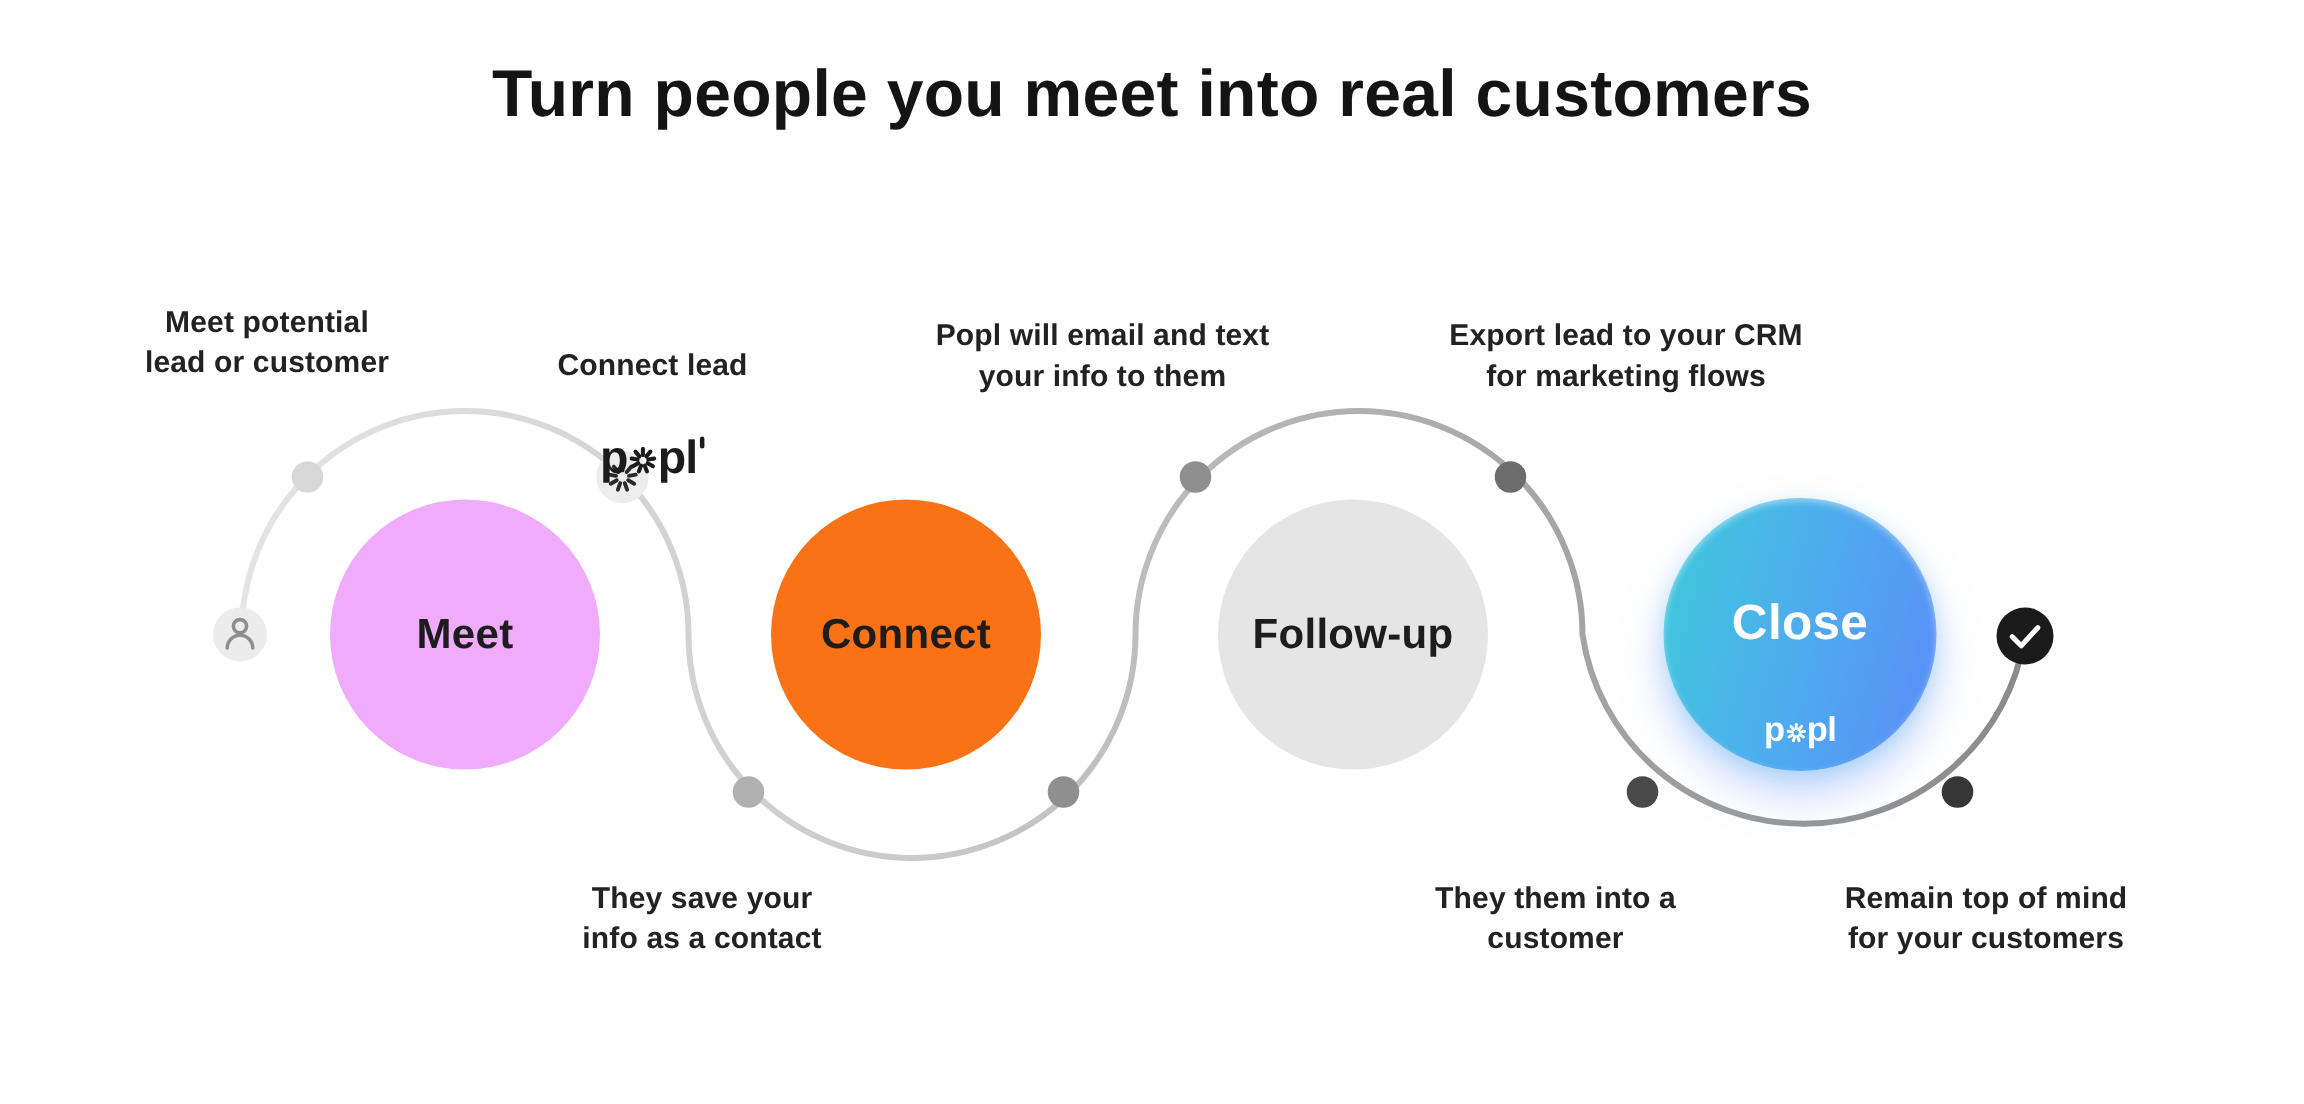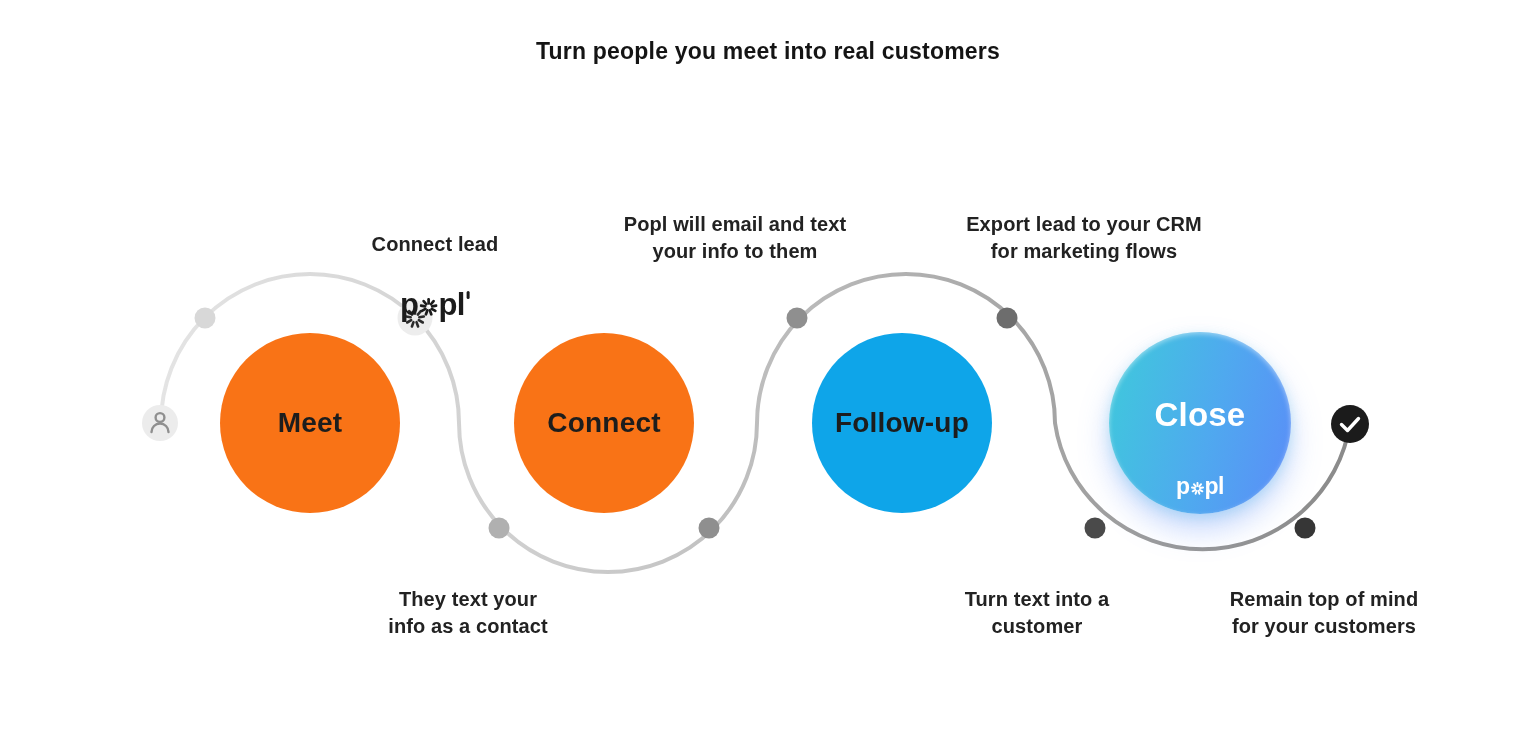--- a/index.html
+++ b/index.html
@@ -2,21 +2,21 @@
 <html><head>
 <meta charset="utf-8">
 <style>
   html,body{margin:0;padding:0;background:#fff;}
   .canvas{
     position:relative;width:1536px;height:736px;background:#ffffff;overflow:hidden;
     font-family:"Liberation Sans","DejaVu Sans",sans-serif;color:#1c1c1c;
   }
   .title{
     position:absolute;top:38px;left:0;width:100%;text-align:center;
-    font-size:23px;font-weight:700;letter-spacing:.2px;color:#141414;
+    font-size:44px;font-weight:700;letter-spacing:.2px;color:#141414;
   }
   .flow-svg{position:absolute;left:0;top:0;width:1536px;height:736px;}
   .stage{
     position:absolute;border-radius:50%;display:flex;align-items:center;justify-content:center;
     font-size:28px;font-weight:600;color:#1d1d1d;letter-spacing:.2px;
   }
   .stage.close{
     color:#ffffff;font-size:33px;
     box-shadow:0 16px 30px rgba(91,141,248,.35),0 4px 12px rgba(62,202,219,.25),inset 0 2px 5px rgba(255,255,255,.45);
   }
@@ -88,29 +88,29 @@
           <line x1="-2.83" y1="-3.37" x2="-5.79" y2="-6.89"></line>
         </g>
     </g>
 
     <g>
       <circle cx="1350" cy="424" r="19" fill="#1b1b1b"></circle>
       <path d="M 1341.5 424.5 L 1347.5 430.5 L 1358.5 418.5" fill="none" stroke="#ffffff" stroke-width="3.4" stroke-linecap="round" stroke-linejoin="round"></path>
     </g>
   </svg>
 
-  <div class="stage" style="left: 220px; top: 333px; width: 180px; height: 180px; background: #f97316;">
+  <div class="stage" style="left: 220px; top: 333px; width: 180px; height: 180px; background: #f0abfc;">
     <span>Meet</span>
   </div>
 
   <div class="stage" style="left: 514px; top: 333px; width: 180px; height: 180px; background: #f97316;">
     <span>Connect</span>
   </div>
 
-  <div class="stage" style="left: 812px; top: 333px; width: 180px; height: 180px; background: #0ea5e9; justify-content: center;">
+  <div class="stage" style="left: 812px; top: 333px; width: 180px; height: 180px; background: #e5e5e5; justify-content: center;">
     <span>Follow-up</span>
   </div>
 
   <div class="stage close" style="left: 1109px; top: 332px; width: 182px; height: 182px; background: linear-gradient(105deg, rgb(62, 202, 219) 0%, rgb(79, 169, 239) 55%, rgb(91, 140, 248) 100%);">
     <span class="close-label">Close</span>
     <div class="popl-logo white">
       <span>p</span>
       <svg class="star" viewBox="-10 -10 20 20">
         <g stroke="currentColor" stroke-width="3" stroke-linecap="round">
             <line x1="0.00" y1="-4.00" x2="0.00" y2="-8.60"></line>
@@ -121,20 +121,22 @@
             <line x1="-1.37" y1="3.76" x2="-2.94" y2="8.08"></line>
             <line x1="-3.46" y1="2.00" x2="-7.45" y2="4.30"></line>
             <line x1="-3.94" y1="-0.69" x2="-8.47" y2="-1.49"></line>
             <line x1="-2.57" y1="-3.06" x2="-5.53" y2="-6.59"></line>
           </g>
       </svg>
       <span>pl</span>
     </div>
   </div>
 
+  <div class="note" style="left:178px;top:202px;">Meet potential
+lead or customer</div>
 
   <div class="note" style="left:435px;top:204px;">
     <div>Connect lead</div>
     <div class="popl-logo black">
       <span>p</span>
       <svg class="star" viewBox="-10 -10 20 20">
         <g stroke="currentColor" stroke-width="3" stroke-linecap="round">
             <line x1="0.00" y1="-4.00" x2="0.00" y2="-8.60"></line>
             <line x1="2.57" y1="-3.06" x2="5.53" y2="-6.59"></line>
             <line x1="3.94" y1="-0.69" x2="8.47" y2="-1.49"></line>
@@ -150,23 +152,23 @@
       <span class="tm"></span>
     </div>
   </div>
 
   <div class="note" style="left:735px;top:211px;">Popl will email and text
 your info to them</div>
 
   <div class="note" style="left:1084px;top:211px;">Export lead to your CRM
 for marketing flows</div>
 
-  <div class="note" style="left:468px;top:586px;">They text your
+  <div class="note" style="left:468px;top:586px;">They save your
 info as a contact</div>
 
 
-  <div class="note" style="left:1037px;top:586px;">Turn text into a
+  <div class="note" style="left:1037px;top:586px;">They them into a
 customer</div>
 
   <div class="note" style="left:1324px;top:586px;">Remain top of mind
 for your customers</div>
 
 </div>
 
 </body></html>

